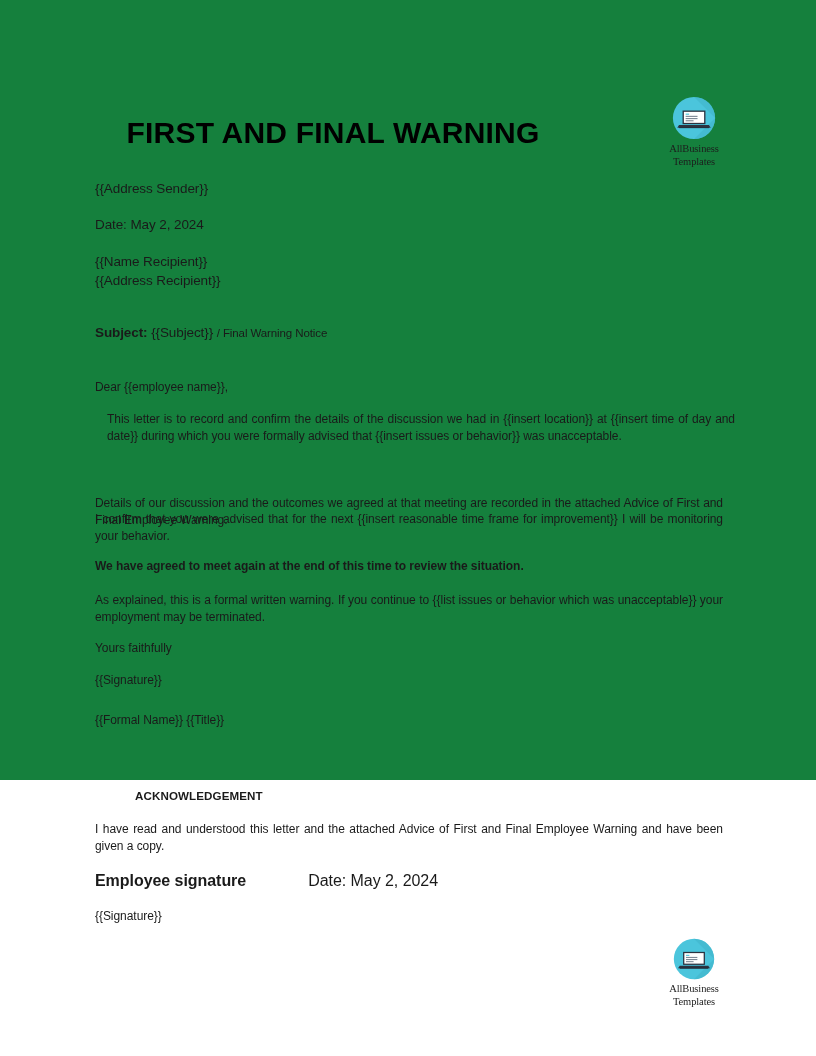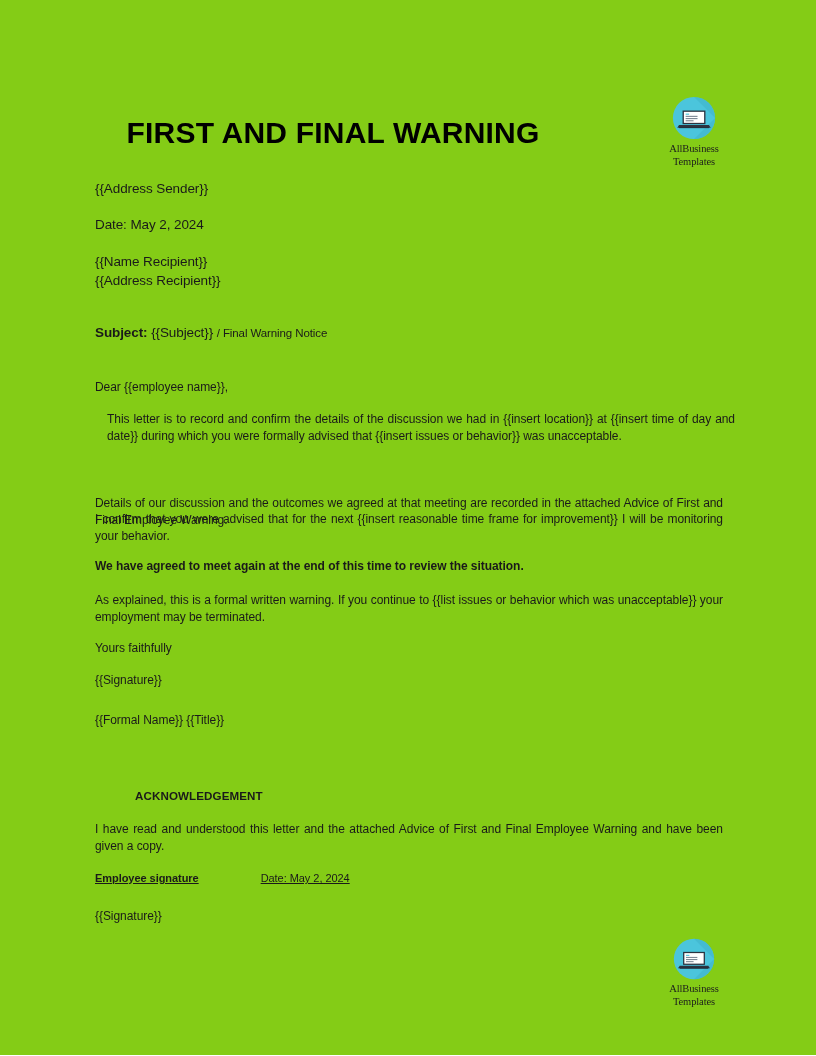--- a/index.html
+++ b/index.html
@@ -12,22 +12,22 @@
     height: 1056px;
     position: relative;
     font-family: "Liberation Sans", sans-serif;
     color: #000000;
     overflow: hidden;
   }
 
   .page {
     position: relative;
     width: 816px;
-    height: 1055px;
-    background: #84cc16;
+    height: 780px;
+    background: #15803d;
   }
 
   
   .doc-title {
     position: absolute;
     left: 0;
     top: 114px;
     width: 816px;
     text-align: center;
     padding-right: 150px;
@@ -106,24 +106,23 @@
   .para.nojust { text-align: left; }
 
   .ack-head {
     font-size: 11.6px;
     font-weight: bold;
     letter-spacing: 0.1px;
     margin-left: 40px;
   }
 
   .sig-row {
-    font-size: 11px;
+    font-size: 16px;
     letter-spacing: -0.05px;
     white-space: nowrap;
-    text-decoration: underline;
   }
   .sig-row .sig-label { font-weight: bold; }
   .sig-row .sig-date { font-weight: normal; margin-left: 62px; }
 </style>
 </head>
 <body>
 
 <div class="page">
 
   <div class="doc-title">FIRST AND FINAL WARNING</div>

